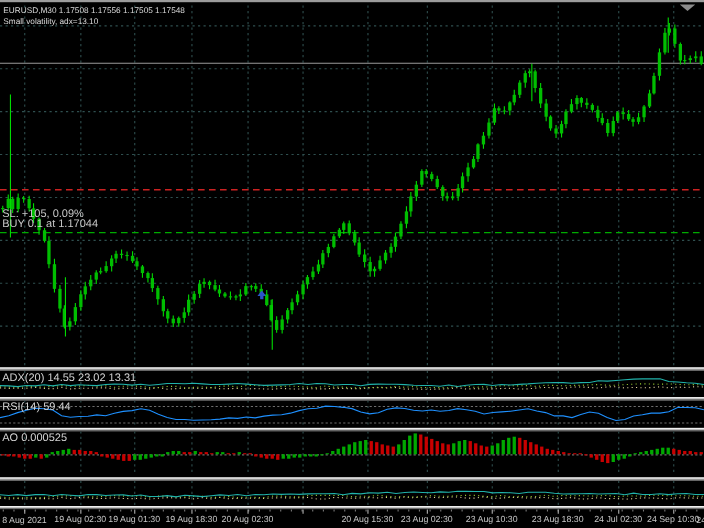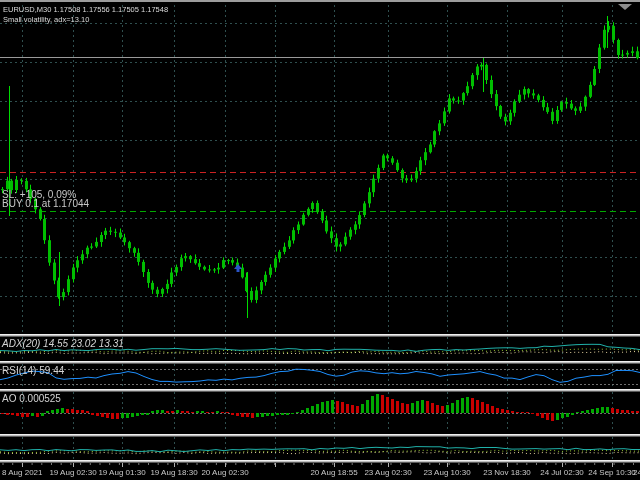--- a/index.html
+++ b/index.html
@@ -3,21 +3,21 @@
 <meta charset="utf-8">
 <style>
   html,body{margin:0;padding:0;background:#000;}
   #window{
     position:relative;width:640px;height:480px;background:#000;overflow:hidden;
     font-family:"Liberation Sans",sans-serif;-webkit-font-smoothing:none;
   }
   #topborder{position:absolute;top:0;left:0;width:640px;height:2px;background:#9c9c9c;}
   .pane{position:absolute;left:0;width:640px;overflow:hidden;}
   #main-chart{top:2px;height:332px;}
-  #pane-adx20{top:337px;height:24px;font-style:italic;}
+  #pane-adx20{top:337px;height:24px;}
   #pane-rsi{top:364px;height:25px;padding-left:20px;}
   #pane-ao{top:392px;height:37px;}
   #pane-adx71{top:437px;height:23px;}
   .separator{position:absolute;left:0;width:640px;height:3px;background:#bdbdbd;
     border-top:1px solid #efefef;border-bottom:1px solid #5a5a5a;box-sizing:border-box;}
   #sep1{top:334px}#sep2{top:361px}#sep3{top:389px}#sep4{top:434px}#sep5{top:460px}
   #time-axis{position:absolute;top:463px;left:0;width:640px;height:17px;background:#000;overflow:hidden;}
   .hdr{position:absolute;left:3px;color:#dadada;font-size:7.5px;letter-spacing:0;white-space:pre;}
   #hdr1{top:3px;}
   #hdr2{top:13px;}
@@ -509,21 +509,21 @@
         <line x1="507.5" y1="0" x2="507.5" y2="4" stroke="#b0b0b0" stroke-width="1"></line>
         <line x1="562.5" y1="0" x2="562.5" y2="4" stroke="#b0b0b0" stroke-width="1"></line>
         <line x1="612.5" y1="0" x2="612.5" y2="4" stroke="#b0b0b0" stroke-width="1"></line>
       </svg>
   <span class="tick-label" style="left: 2px;">8 Aug 2021</span>
       <span class="tick-label center" style="left: 73px;">19 Aug 02:30</span>
       <span class="tick-label center" style="left: 122px;">19 Aug 01:30</span>
       <span class="tick-label center" style="left: 174px;">19 Aug 18:30</span>
       <span class="tick-label center" style="left: 225px;">20 Aug 02:30</span>
       <span class="tick-label center" style="left: 289px; margin-top: 12px;">20 Aug 10:30</span>
-      <span class="tick-label center" style="left: 334px;">20 Aug 18:55</span>
+      <span class="tick-label center" style="left: 334px;">20 Aug 15:30</span>
       <span class="tick-label center" style="left: 388px;">23 Aug 02:30</span>
       <span class="tick-label center" style="left: 447px;">23 Aug 10:30</span>
-      <span class="tick-label center" style="left: 507px;">23 Nov 18:30</span>
+      <span class="tick-label center" style="left: 507px;">23 Aug 18:30</span>
       <span class="tick-label center" style="left: 562px;">24 Jul 02:30</span>
       <span class="tick-label center" style="left: 612px;">24 Sep 10:30</span>
       <span class="tick-label" style="left: 633px;">24 Aug 18:30</span>
     </div>
 </div>
 
 </body></html>

